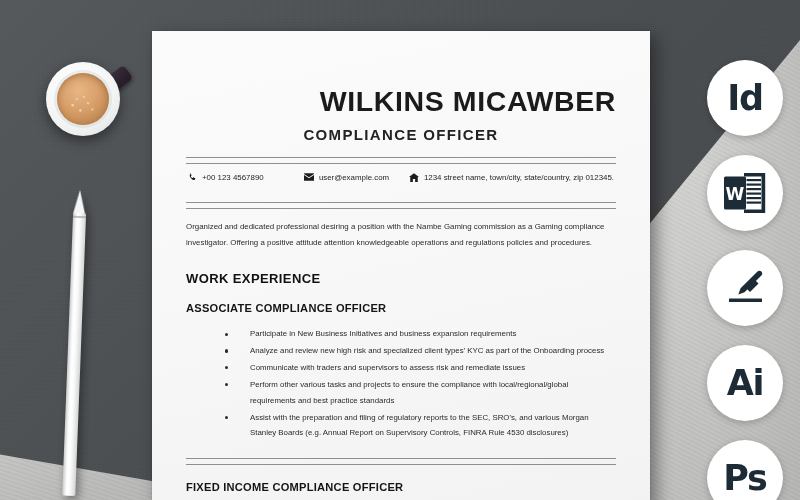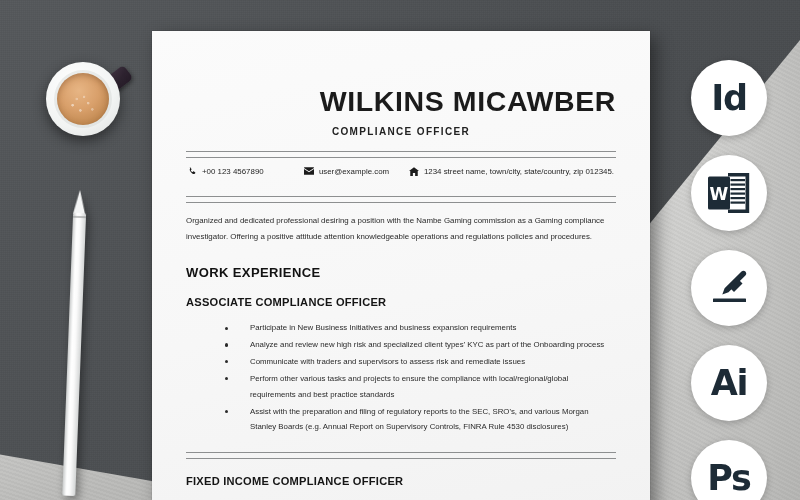--- a/index.html
+++ b/index.html
@@ -163,21 +163,21 @@
     text-align: right;
     font-size: 28.5px;
     font-weight: bold;
     letter-spacing: 0.6px;
     color: #1b1b1b;
     margin: 28px 0 0 0;
     line-height: 1.05;
   }
   .resume-role {
     text-align: center;
-    font-size: 10px;
+    font-size: 15px;
     font-weight: bold;
     letter-spacing: 1.35px;
     color: #222222;
     margin: 9px 0 0 0;
   }
 
   .rule-double {
     margin-top: 14px;
     height: 5px;
     border-top: 1.3px solid #8d8f90;
@@ -263,21 +263,21 @@
   .job-divider {
     margin-top: 17px;
     height: 5px;
     border-top: 1.3px solid #8d8f90;
     border-bottom: 1.3px solid #8d8f90;
   }
 
   
   .badges {
     position: absolute;
-    right: 16px;
+    right: 0;
     top: 0;
     width: 110px;
     height: 500px;
   }
   .badge {
     position: absolute;
     left: 17px;
     width: 76px;
     height: 76px;
     border-radius: 50%;

